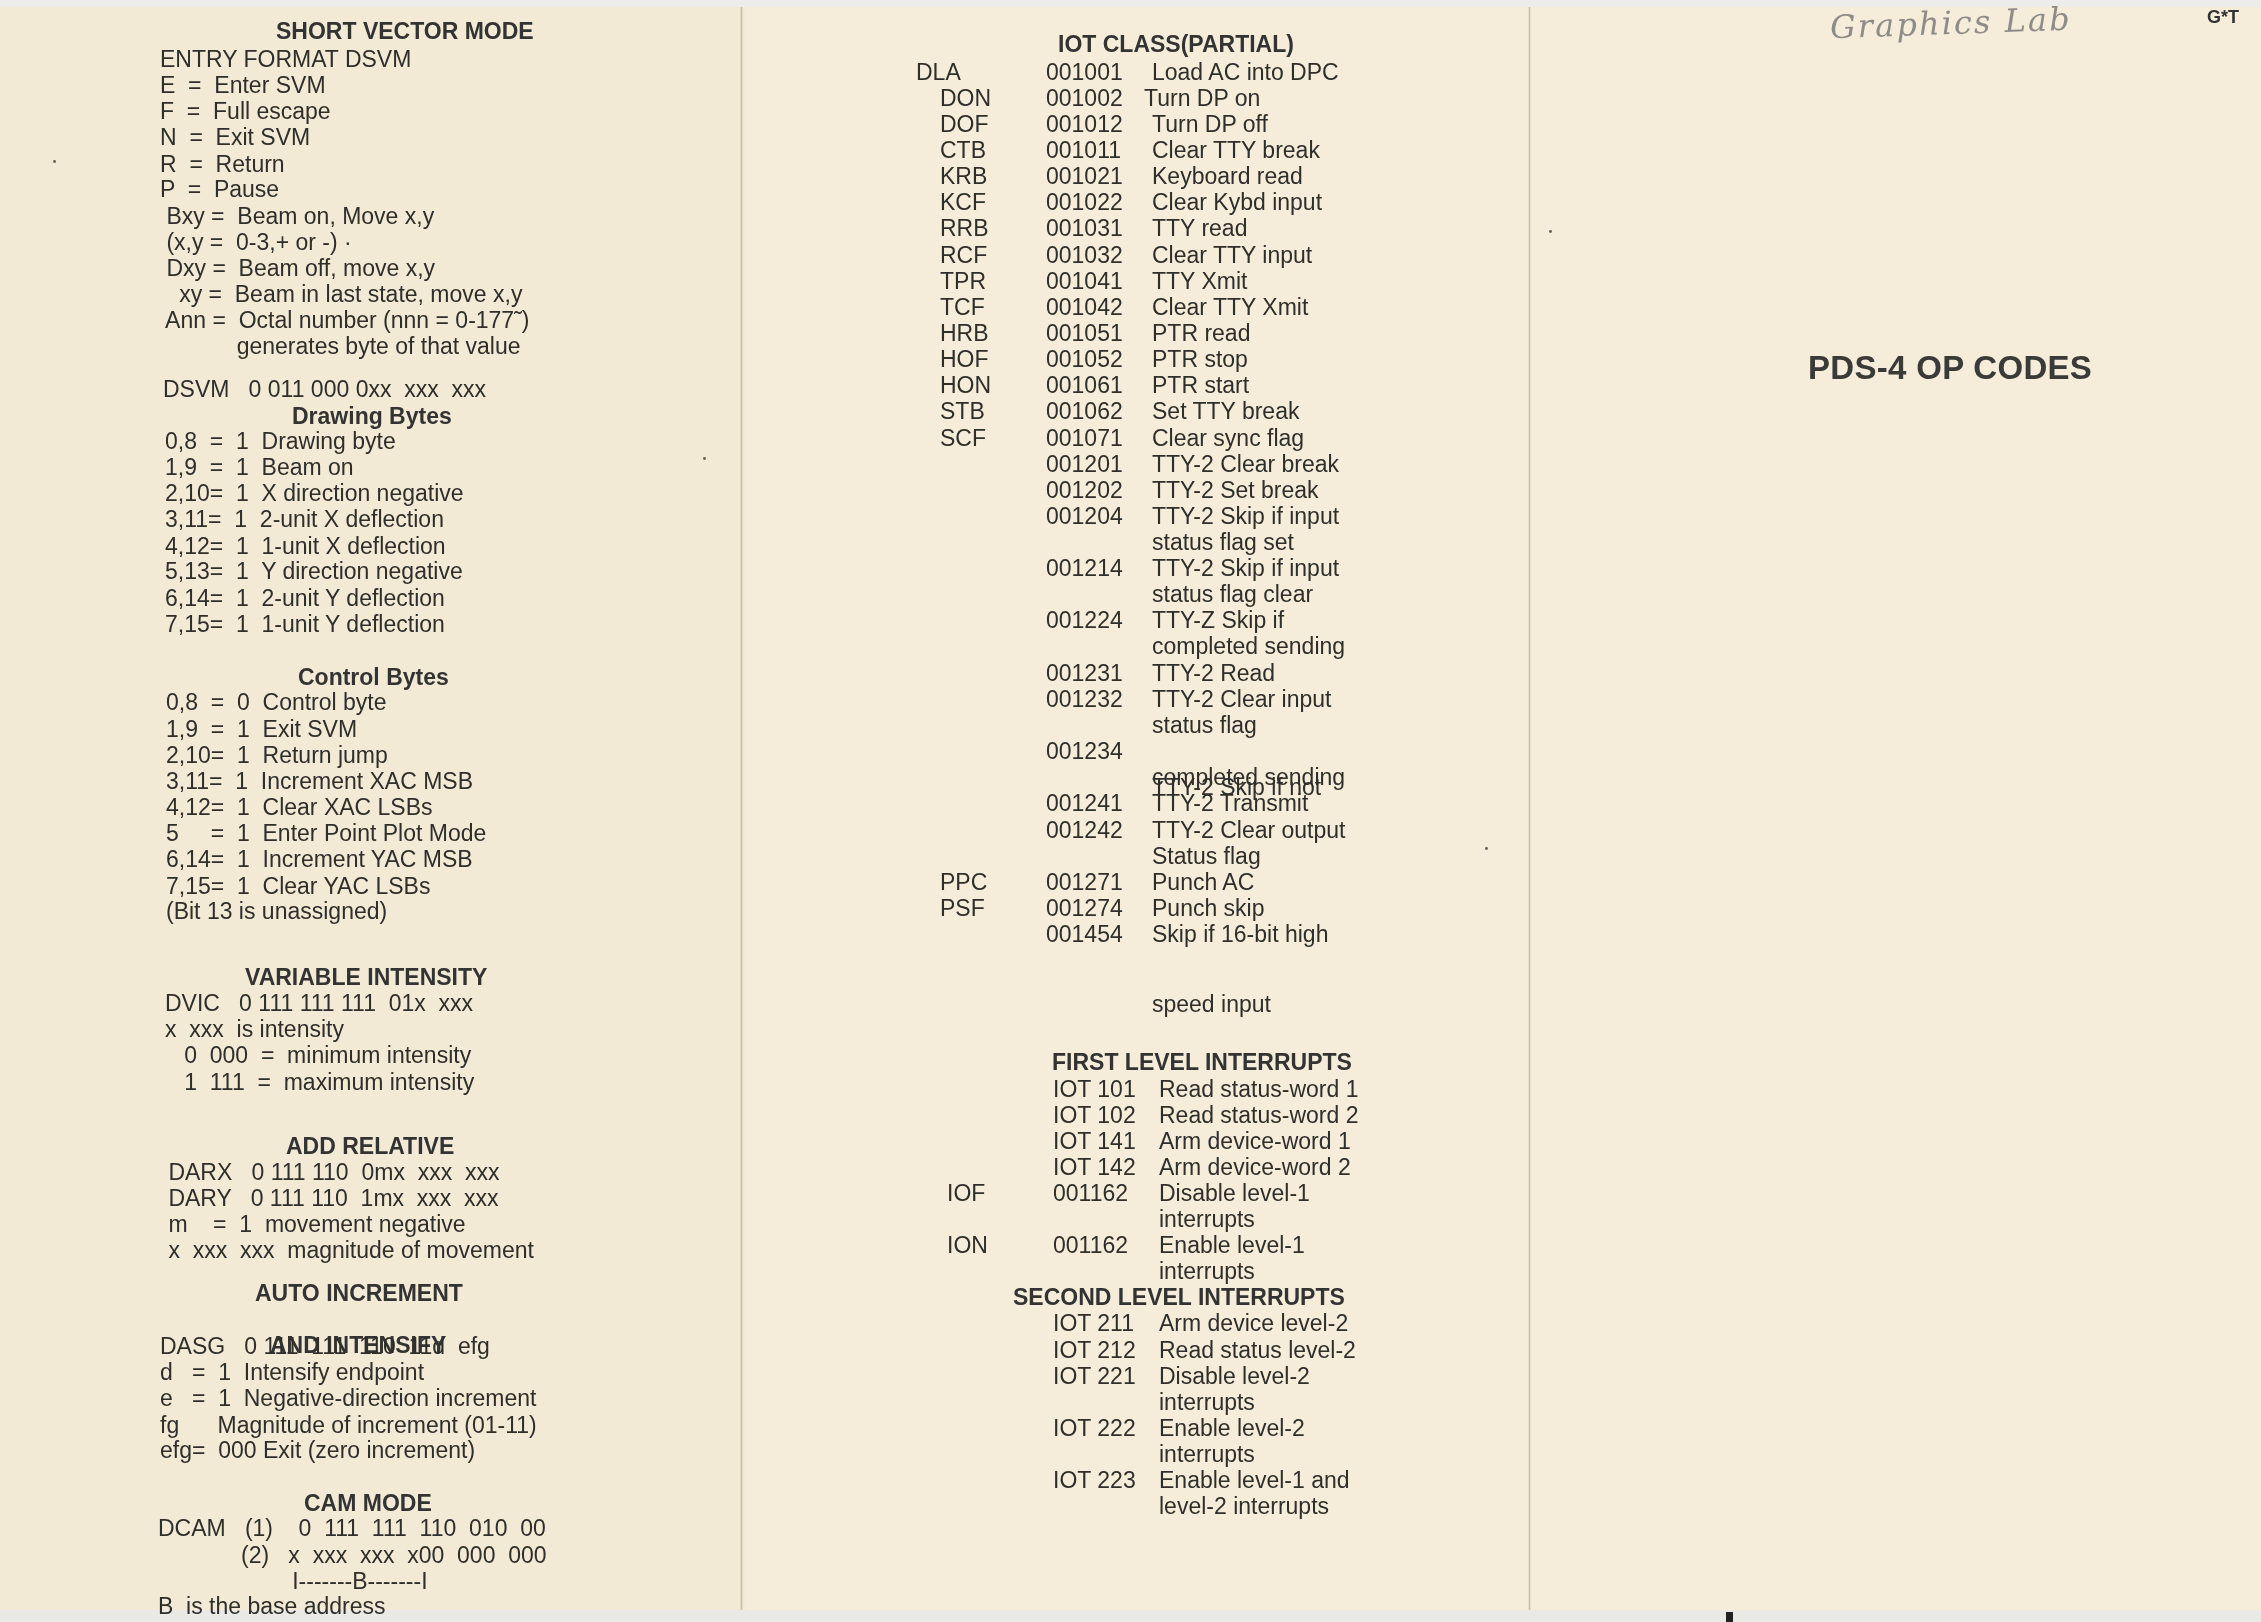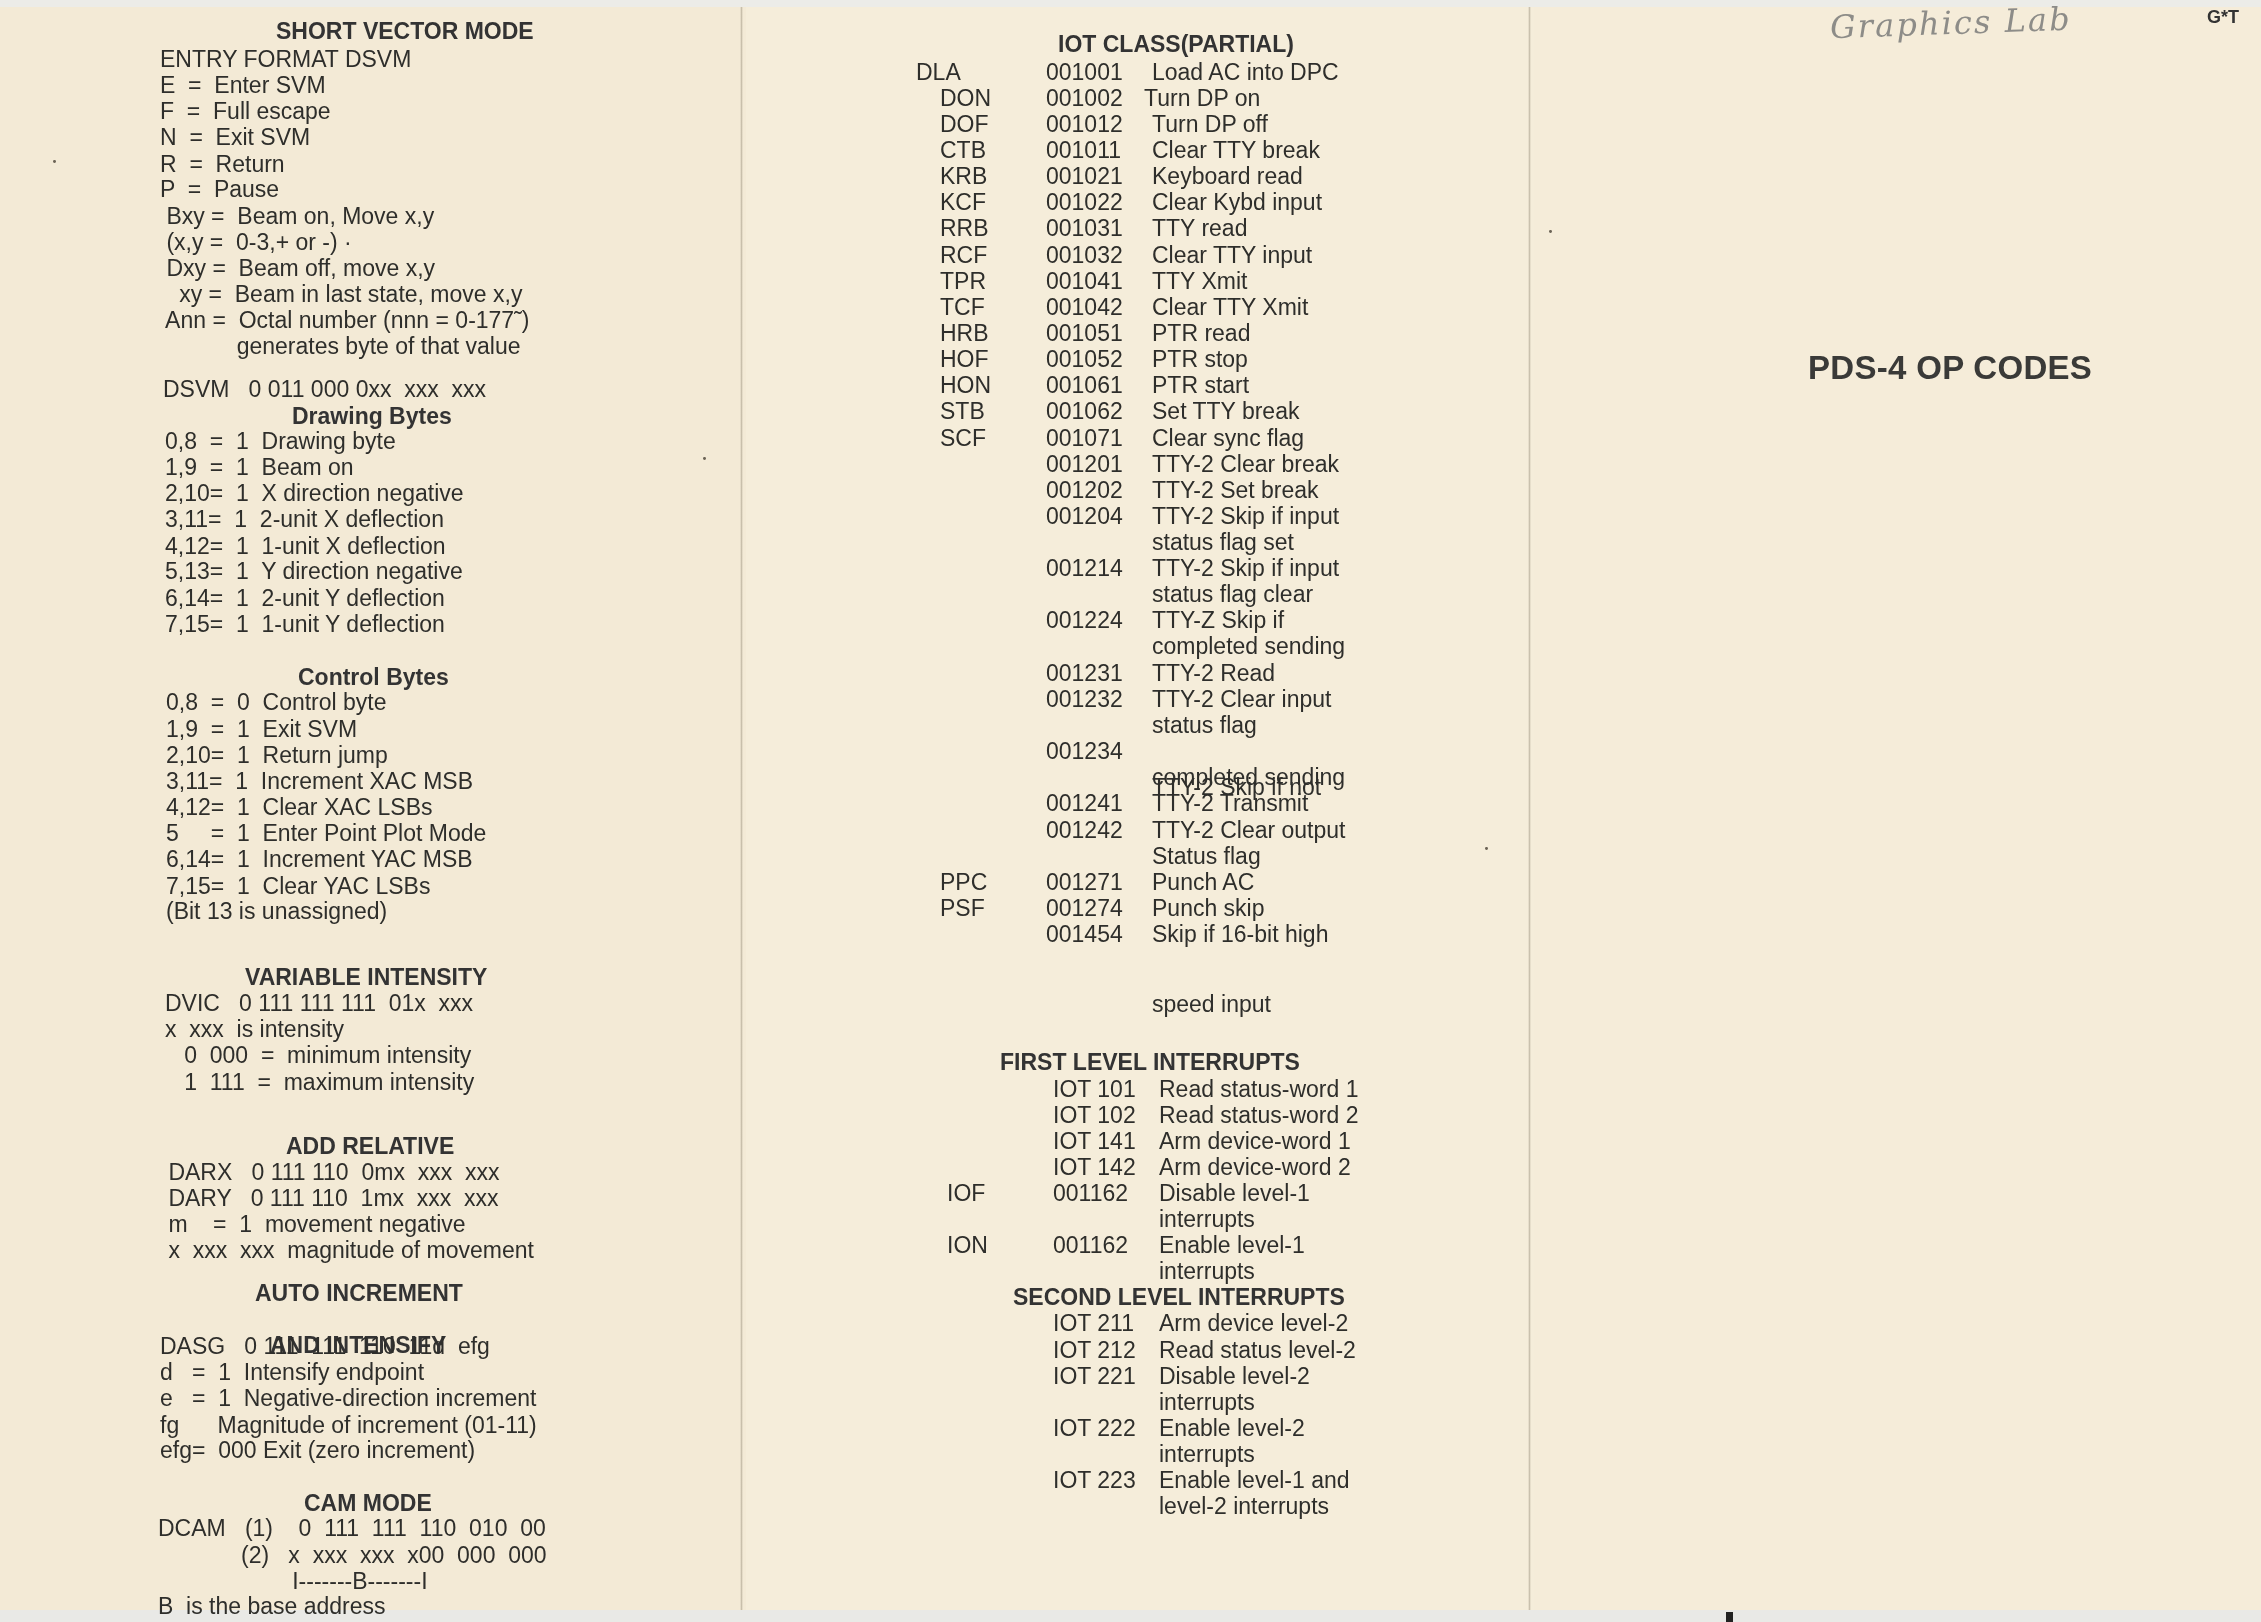--- a/index.html
+++ b/index.html
@@ -163,21 +163,21 @@
     <div class="row" style="top: 660px; left: 0px;"><span class="oc" style="left: 1046px;">001231</span><span class="ds" style="left: 1152px; top: 0px;">TTY-2 Read</span></div>
     <div class="row" style="top: 686px; left: 0px;"><span class="oc" style="left: 1046px;">001232</span><span class="ds" style="left: 1152px; top: 0px;">TTY-2 Clear input</span><span class="ds" style="left: 1152px; top: 26px;">status flag</span></div>
     <div class="row" style="top: 738px; left: 0px;"><span class="oc" style="left: 1046px;">001234</span><span class="ds" style="left: 1152px; top: 0px; margin-top: 36px;">TTY-2 Skip if not</span><span class="ds" style="left: 1152px; top: 26px;">completed sending</span></div>
     <div class="row" style="top: 790px; left: 0px;"><span class="oc" style="left: 1046px;">001241</span><span class="ds" style="left: 1152px; top: 0px;">TTY-2 Transmit</span></div>
     <div class="row" style="top: 817px; left: 0px;"><span class="oc" style="left: 1046px;">001242</span><span class="ds" style="left: 1152px; top: 0px;">TTY-2 Clear output</span><span class="ds" style="left: 1152px; top: 26px;">Status flag</span></div>
     <div class="row" style="top: 869px; left: 0px;"><span class="mn" style="left: 940px;">PPC</span><span class="oc" style="left: 1046px;">001271</span><span class="ds" style="left: 1152px; top: 0px;">Punch AC</span></div>
     <div class="row" style="top: 895px; left: 0px;"><span class="mn" style="left: 940px;">PSF</span><span class="oc" style="left: 1046px;">001274</span><span class="ds" style="left: 1152px; top: 0px;">Punch skip</span></div>
     <div class="row" style="top: 921px; left: 0px;"><span class="oc" style="left: 1046px;">001454</span><span class="ds" style="left: 1152px; top: 0px;">Skip if 16-bit high</span><span class="ds" style="left: 1152px; top: 26px; margin-top: 44px;">speed input</span></div>
   </div>
 
-<div class="h" style="left:1000px; top:1049px;">FIRST LEVEL INTERRUPTS</div>
+<div class="h" style="left:1052px; top:1049px;">FIRST LEVEL INTERRUPTS</div>
 <div id="fli-table">
     <div class="row" style="top: 1076px; left: 0px;"><span class="oc" style="left: 1053px;">IOT 101</span><span class="ds" style="left: 1159px; top: 0px;">Read status-word 1</span></div>
     <div class="row" style="top: 1102px; left: 0px;"><span class="oc" style="left: 1053px;">IOT 102</span><span class="ds" style="left: 1159px; top: 0px;">Read status-word 2</span></div>
     <div class="row" style="top: 1128px; left: 0px;"><span class="oc" style="left: 1053px;">IOT 141</span><span class="ds" style="left: 1159px; top: 0px;">Arm device-word 1</span></div>
     <div class="row" style="top: 1154px; left: 0px;"><span class="oc" style="left: 1053px;">IOT 142</span><span class="ds" style="left: 1159px; top: 0px;">Arm device-word 2</span></div>
     <div class="row" style="top: 1180px; left: 0px;"><span class="mn" style="left: 947px;">IOF</span><span class="oc" style="left: 1053px;">001162</span><span class="ds" style="left: 1159px; top: 0px;">Disable level-1</span><span class="ds" style="left: 1159px; top: 26px;">interrupts</span></div>
     <div class="row" style="top: 1232px; left: 0px;"><span class="mn" style="left: 947px;">ION</span><span class="oc" style="left: 1053px;">001162</span><span class="ds" style="left: 1159px; top: 0px;">Enable level-1</span><span class="ds" style="left: 1159px; top: 26px;">interrupts</span></div>
   </div>
 
 <div class="h" style="left:1013px; top:1284px;">SECOND LEVEL INTERRUPTS</div>

